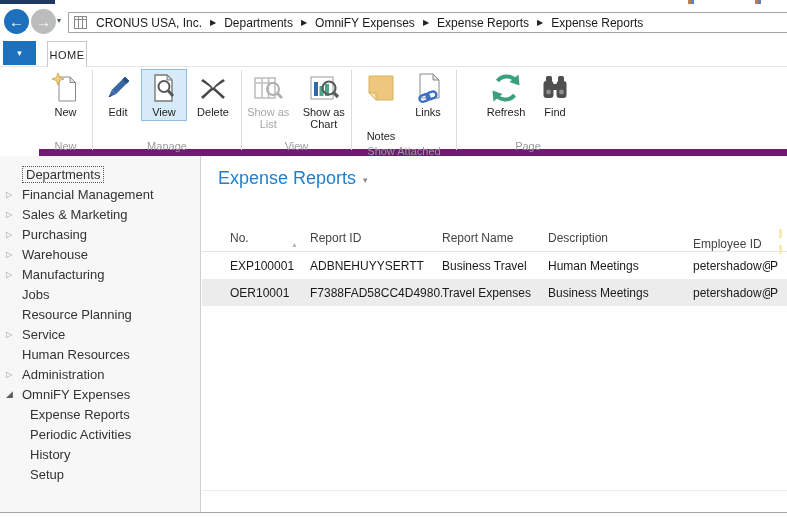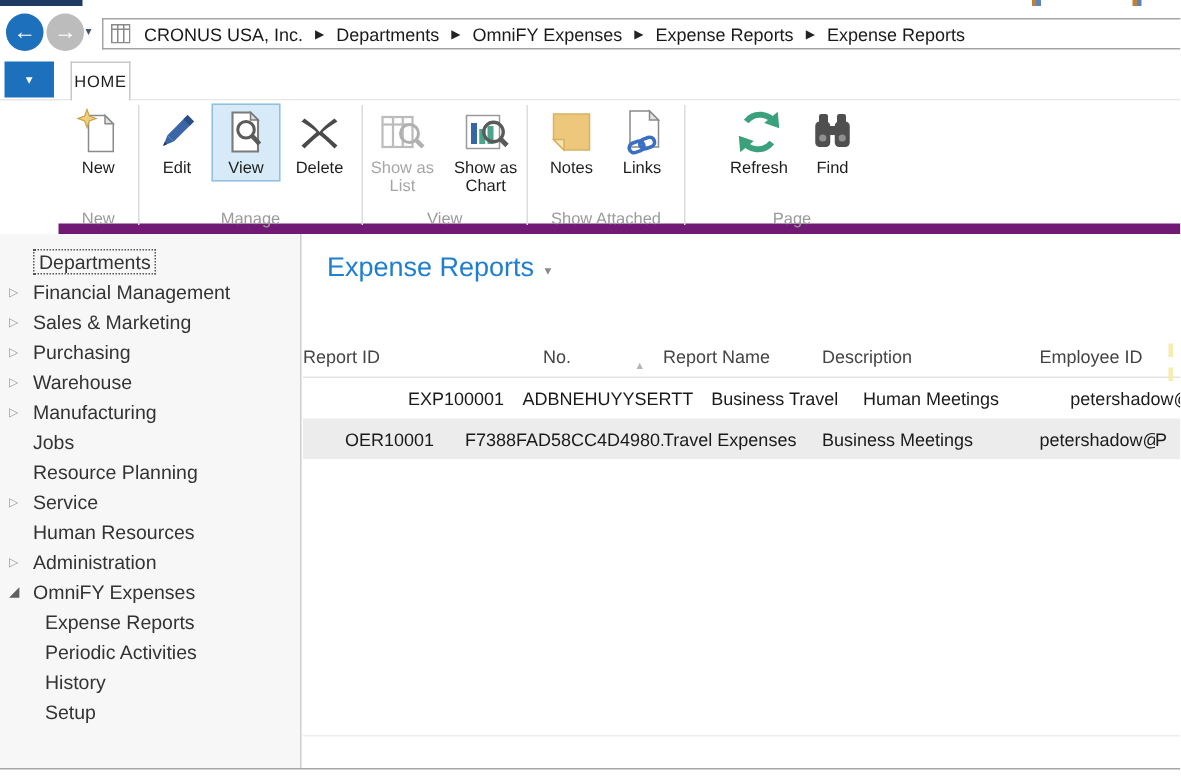--- a/index.html
+++ b/index.html
@@ -56,24 +56,24 @@
 
   
   .content{position:absolute;left:202px;top:156px;right:0;height:356px;background:#fff;}
   .page-title{position:absolute;left:16px;top:12px;font-size:18px;color:#1f7fce;display:flex;align-items:center;}
   .page-title .caret{font-size:9px;color:#8a8a8a;margin-left:7px;margin-top:2px;}
 
   .list-header{position:absolute;top:68px;left:0;right:0;height:28px;display:flex;
     border-bottom:1px solid #e3e3e3;box-sizing:border-box;}
   .hcell{font-size:12px;color:#444;display:flex;align-items:center;box-sizing:border-box;overflow:hidden;white-space:nowrap;}
   .c0{width:108px;padding-left:28px;}
-  .c1{width:132px;} .c2{width:106px;} .c3{width:145px;} .c4{width:77px;} .c5{flex:1;}
+  .c1{width:132px;} .c2{width:106px;} .c3{width:145px;} .c4{width:77px;align-items:flex-end;} .c5{flex:1;}
   .sort{margin-left:auto;margin-right:12px;font-size:7px;color:#b5b5b5;align-self:flex-end;padding-bottom:3px;}
   .trow{position:absolute;left:0;right:0;height:27px;display:flex;align-items:center;}
-  .trow.r0{top:96px;margin-left:42px;} .trow.r1{top:123px;}
+  .trow.r0{top:96px;} .trow.r1{top:123px;}
   .trow.selected{background:#ececec;}
   .tcell{font-size:12px;color:#1a1a1a;box-sizing:border-box;overflow:hidden;white-space:nowrap;}
   .yellow-dash{position:absolute;width:3px;height:9px;background:#f5ecb0;right:5px;}
   .list-bottom-line{position:absolute;left:0;right:0;top:334px;height:1px;background:#ededed;}
 
   .window-bottom{position:absolute;left:0;top:512px;right:0;height:1px;background:#a6a6a6;}
 </style>
 </head>
 <body>
 
@@ -194,21 +194,21 @@
             <line x1="25.7" y1="20.7" x2="30" y2="25" stroke="#5a5a5a" stroke-width="3.2"></line>
           </svg>
           <span class="lbl">Show as Chart</span>
         </div>
       </div>
       <div class="grp-label">View</div>
     </div>
 
     <div class="grp" style="left:313px;width:104px;">
       <div class="grp-buttons">
-        <div class="rbtn" style="width:42px;">
+        <div class="rbtn" style="width:42px;gap:24px;">
           <svg class="ric" viewBox="0 0 32 32">
             <path d="M4 4 h24 v24 h-17 l-7 -7 z" fill="#edc87c" stroke="#d9b25f"></path>
             <path d="M4 21 l7 7 v-7 z" fill="#f7e3b2" stroke="#d9b25f"></path>
           </svg>
           <span class="lbl">Notes</span>
         </div>
         <div class="rbtn" style="width:40px;">
           <svg class="ric" viewBox="0 0 32 32">
             <path d="M8 2 h13 l6 6 V26 H8 z" fill="#fff" stroke="#8a8a8a"></path>
             <path d="M21 2 l6 6 H21 z" fill="#e4e4e4" stroke="#8a8a8a"></path>
@@ -316,26 +316,26 @@
       </div>
   </div>
 
   <div class="content">
     <div class="page-title">
       <span>Expense Reports</span>
       <span class="caret">▾</span>
     </div>
 
     <div class="list-header">
-      <div class="hcell c1">
-          <span>Report ID</span>
-        </div>
       <div class="hcell c0">
           <span>No.</span>
           <span class="sort">▲</span>
+        </div>
+      <div class="hcell c1">
+          <span>Report ID</span>
         </div>
       <div class="hcell c2">
           <span>Report Name</span>
         </div>
       <div class="hcell c3">
           <span>Description</span>
         </div>
       <div class="hcell c4">
           <span>Employee ID</span>
         </div>

